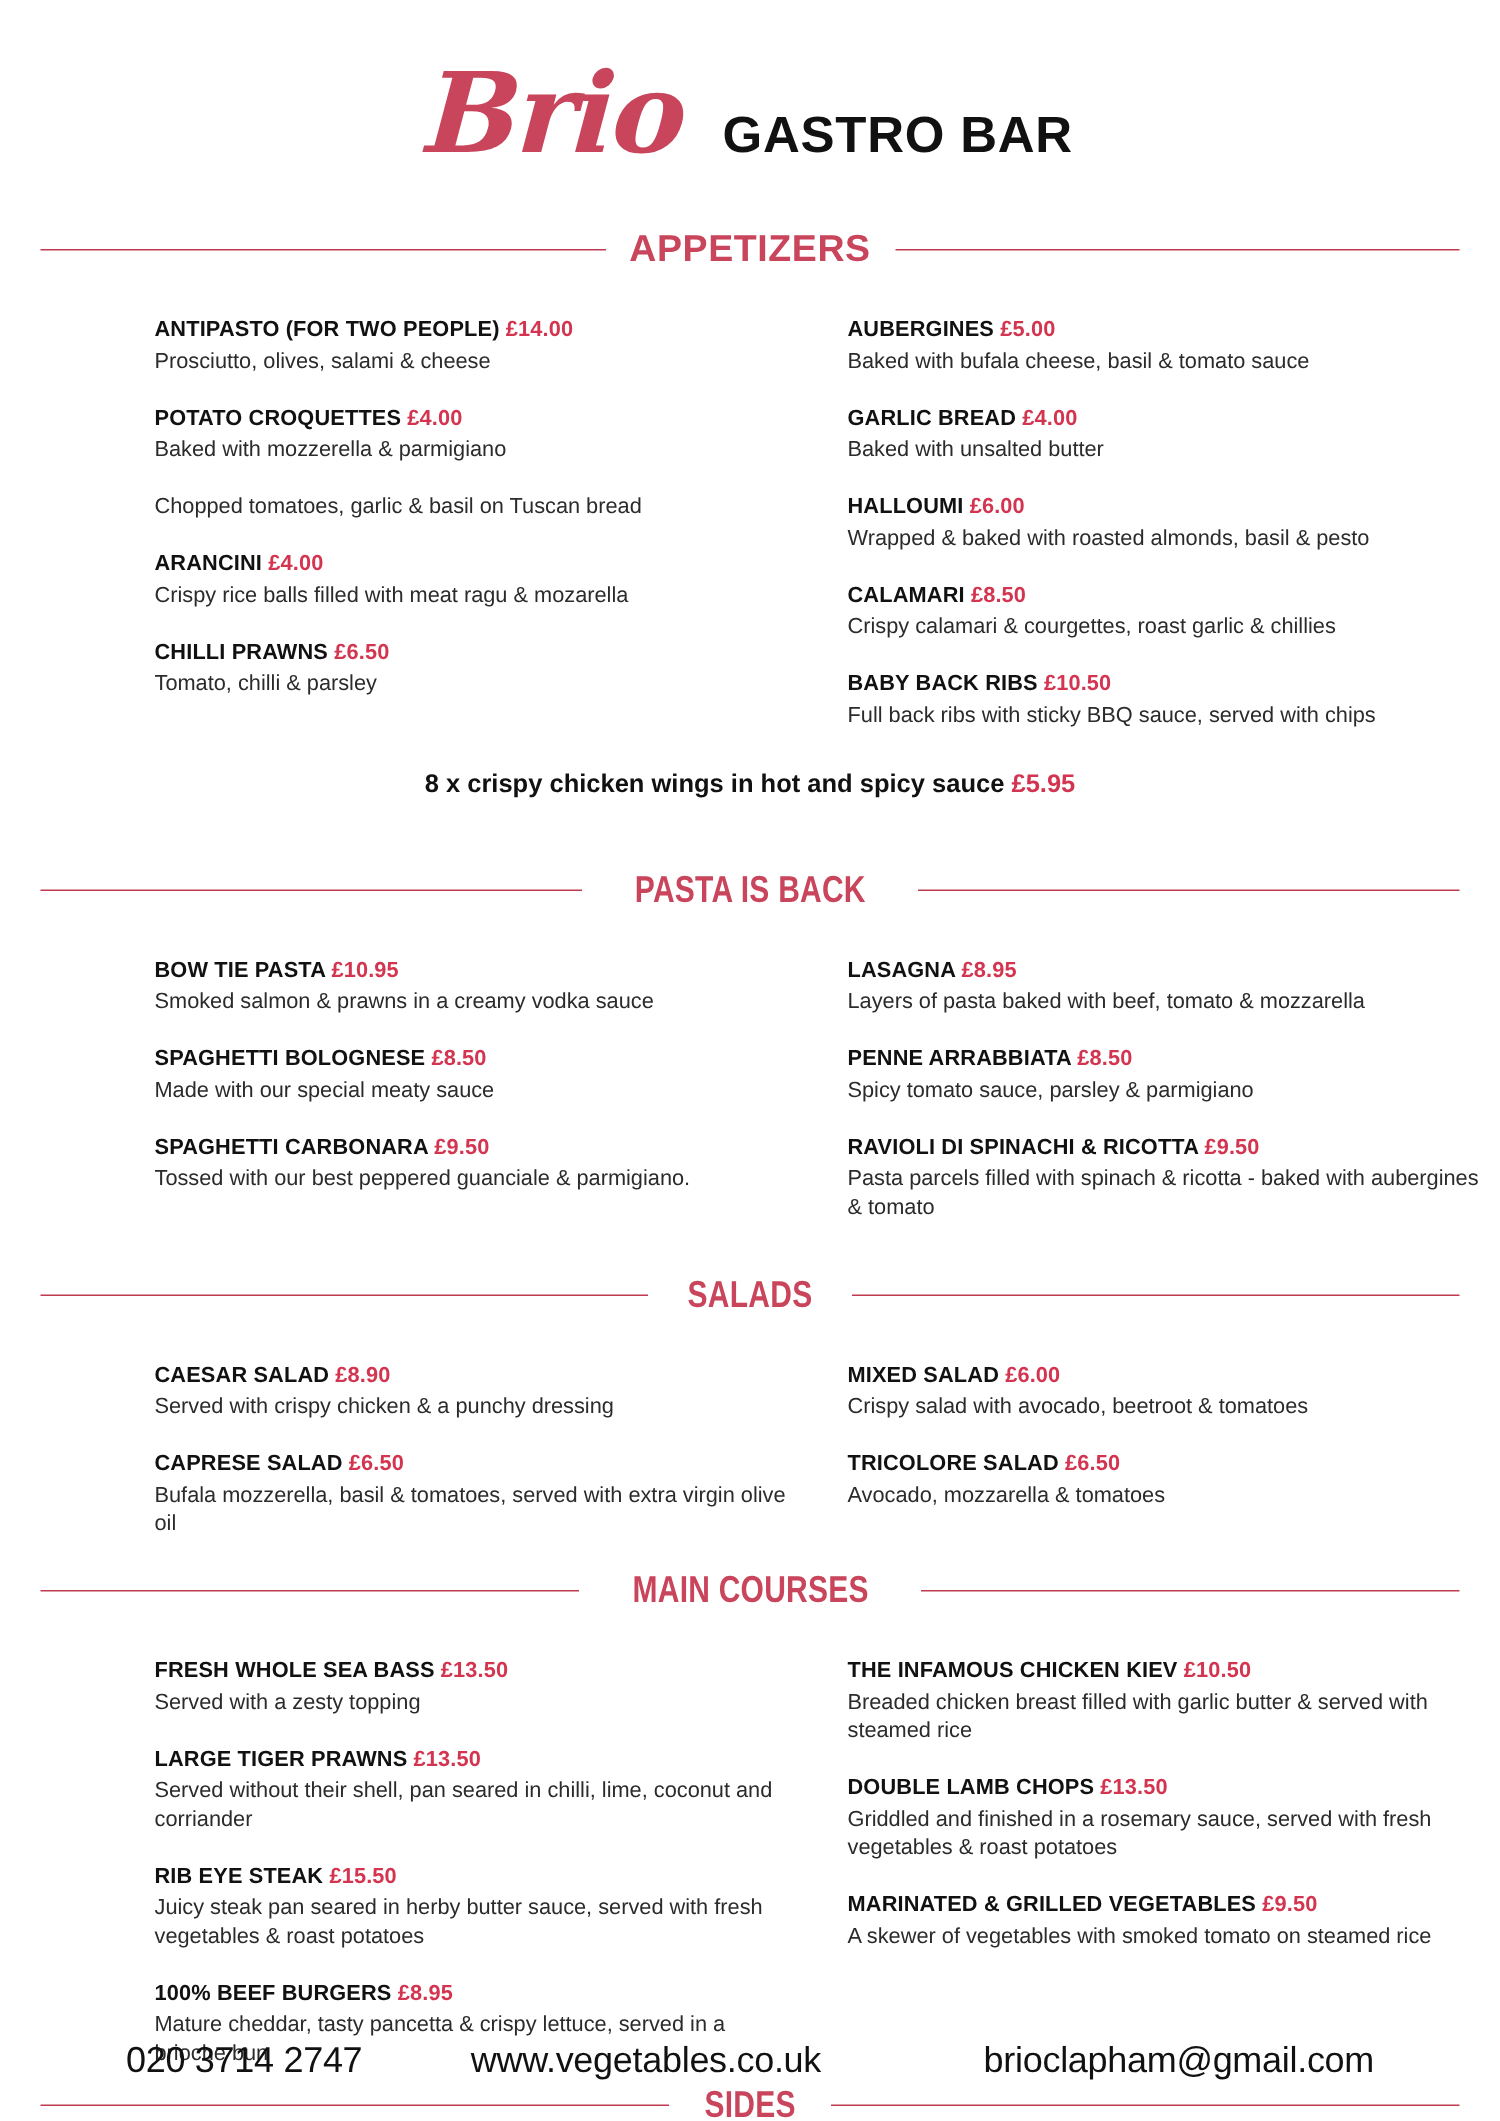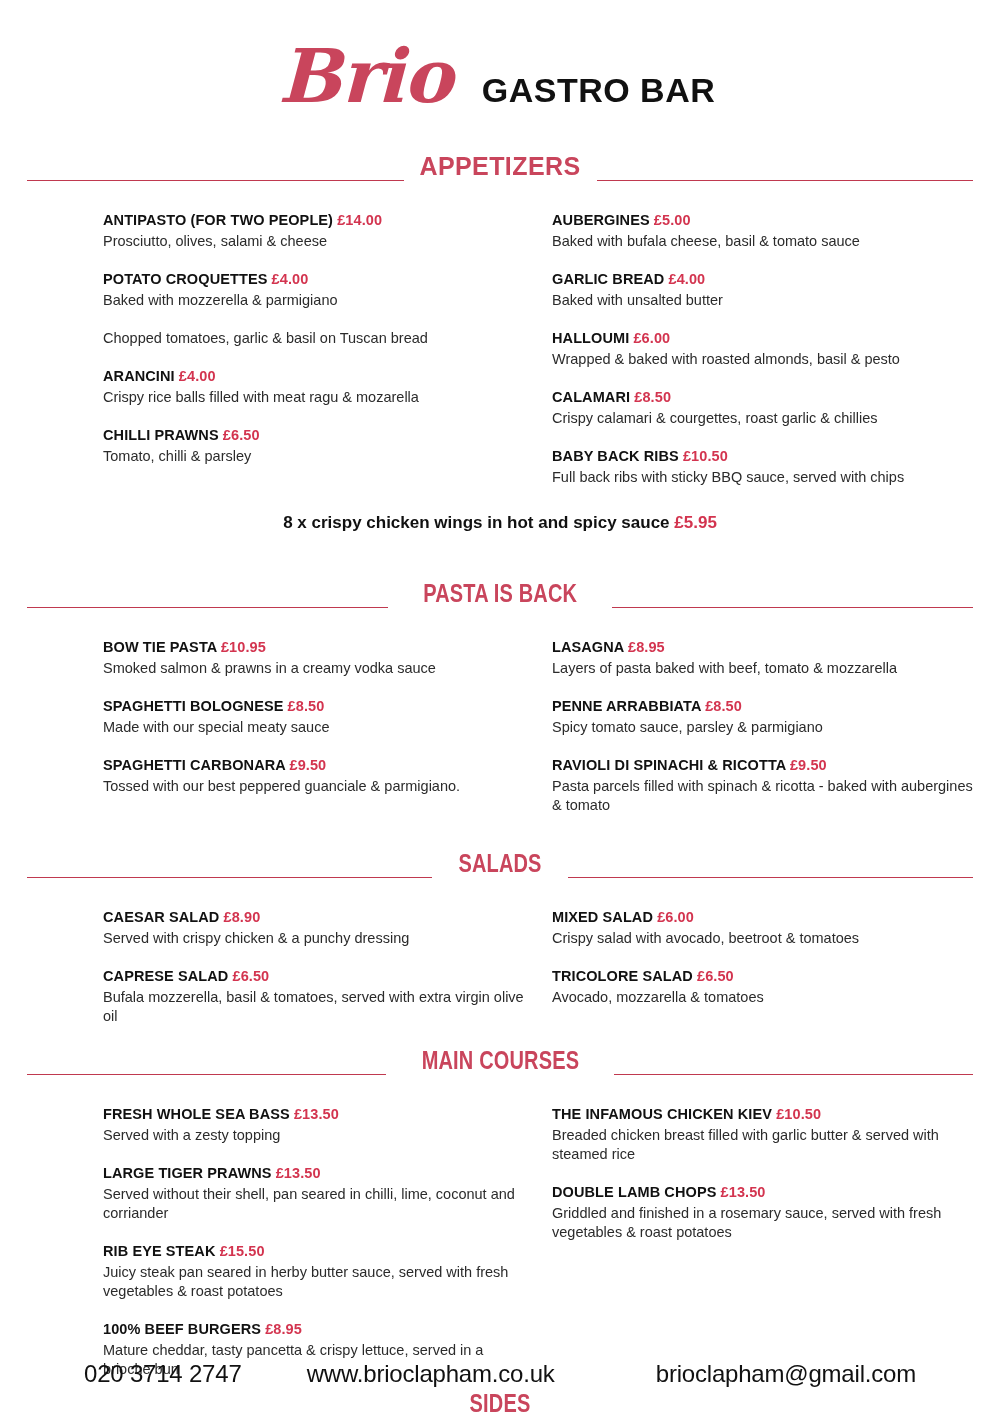--- a/index.html
+++ b/index.html
@@ -43,21 +43,21 @@
     font-weight: 700;
     font-size: 34px;
     letter-spacing: 0.5px;
     color: #111111;
     margin-top: 20px;
   }
 
   
   .section-head {
     display: flex;
-    align-items: flex-end;
+    align-items: center;
     gap: 16px;
     padding: 0 27px;
     box-sizing: border-box;
   }
   .section-head .rule {
     flex: 1 1 auto;
     height: 1px;
     background: #C0394F;
   }
   .section-head .rule.left  { flex-grow: 1; }
@@ -81,21 +81,21 @@
   .menu-cols {
     display: flex;
     padding: 0 62px 0 103px;
     box-sizing: border-box;
     gap: 12px;
   }
   .col {
     width: 430px;
     flex: 0 0 auto;
   }
-  .col.right { margin-left: 7px; }
+  .col.right { margin-left: 20px; }
 
   .item { margin-bottom: 19px; }
   .item:last-child { margin-bottom: 0; }
   .item-title {
     font-weight: 700;
     font-size: 14.5px;
     letter-spacing: 0.1px;
     color: #111111;
     line-height: 1.3;
     margin: 0 0 2px 0;
@@ -302,27 +302,31 @@
     </div>
   <div class="col right" id="mains-right">
       <div class="item">
         <div class="item-title"><span>THE INFAMOUS CHICKEN KIEV </span><span class="item-price">£10.50</span></div>
         <div class="item-desc">Breaded chicken breast filled with garlic butter &amp; served with steamed rice</div>
       </div>
       <div class="item">
         <div class="item-title"><span>DOUBLE LAMB CHOPS </span><span class="item-price">£13.50</span></div>
         <div class="item-desc">Griddled and finished in a rosemary sauce, served with fresh vegetables &amp; roast potatoes</div>
       </div>
+      <div class="item">
+        <div class="item-title"><span>MARINATED &amp; GRILLED VEGETABLES </span><span class="item-price">£9.50</span></div>
+        <div class="item-desc">A skewer of vegetables with smoked tomato on steamed rice</div>
+      </div>
     </div>
 </div>
 
 <div class="spacer-sm" style="height:10px"></div>
 <div class="section-head">
   <div class="rule left"></div>
   <div class="section-title condensed">SIDES</div>
   <div class="rule right"></div>
 </div>
 
 <div class="footer">
   <div class="f-phone">020 3714 2747</div>
-  <div class="f-web">www.brioclapham.co.uk</div>
+  <div class="f-web">www.vegetables.co.uk</div>
   <div class="f-mail">brioclapham@gmail.com</div>
 </div>
 
 </body></html>

